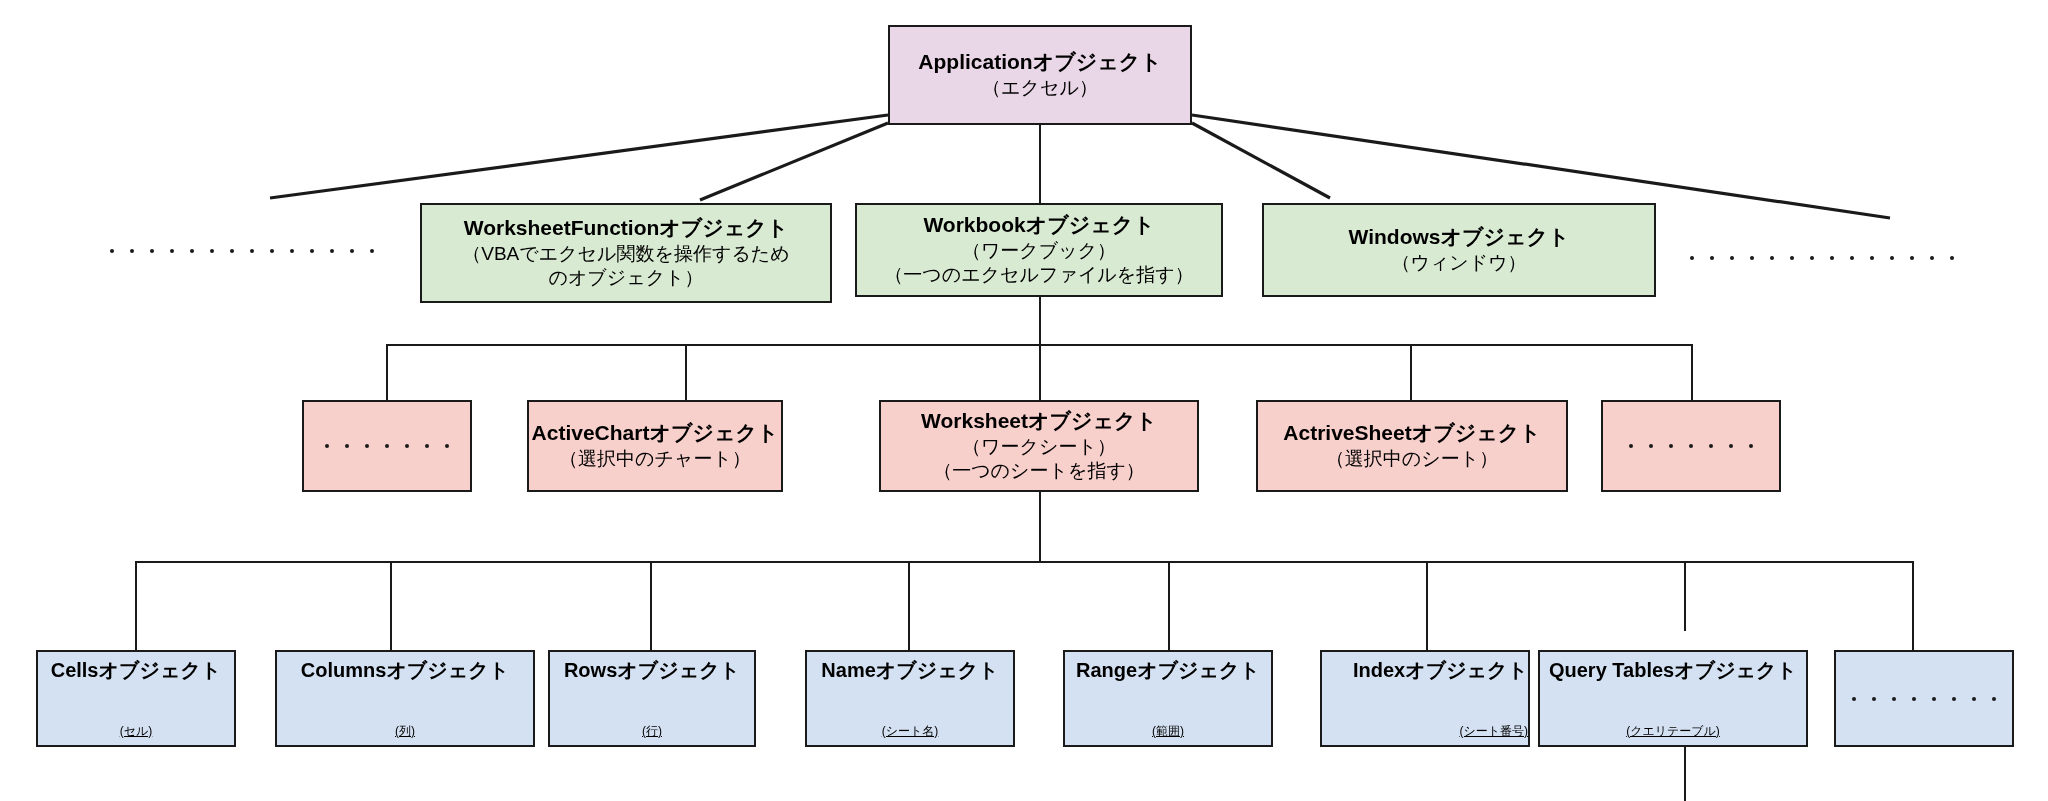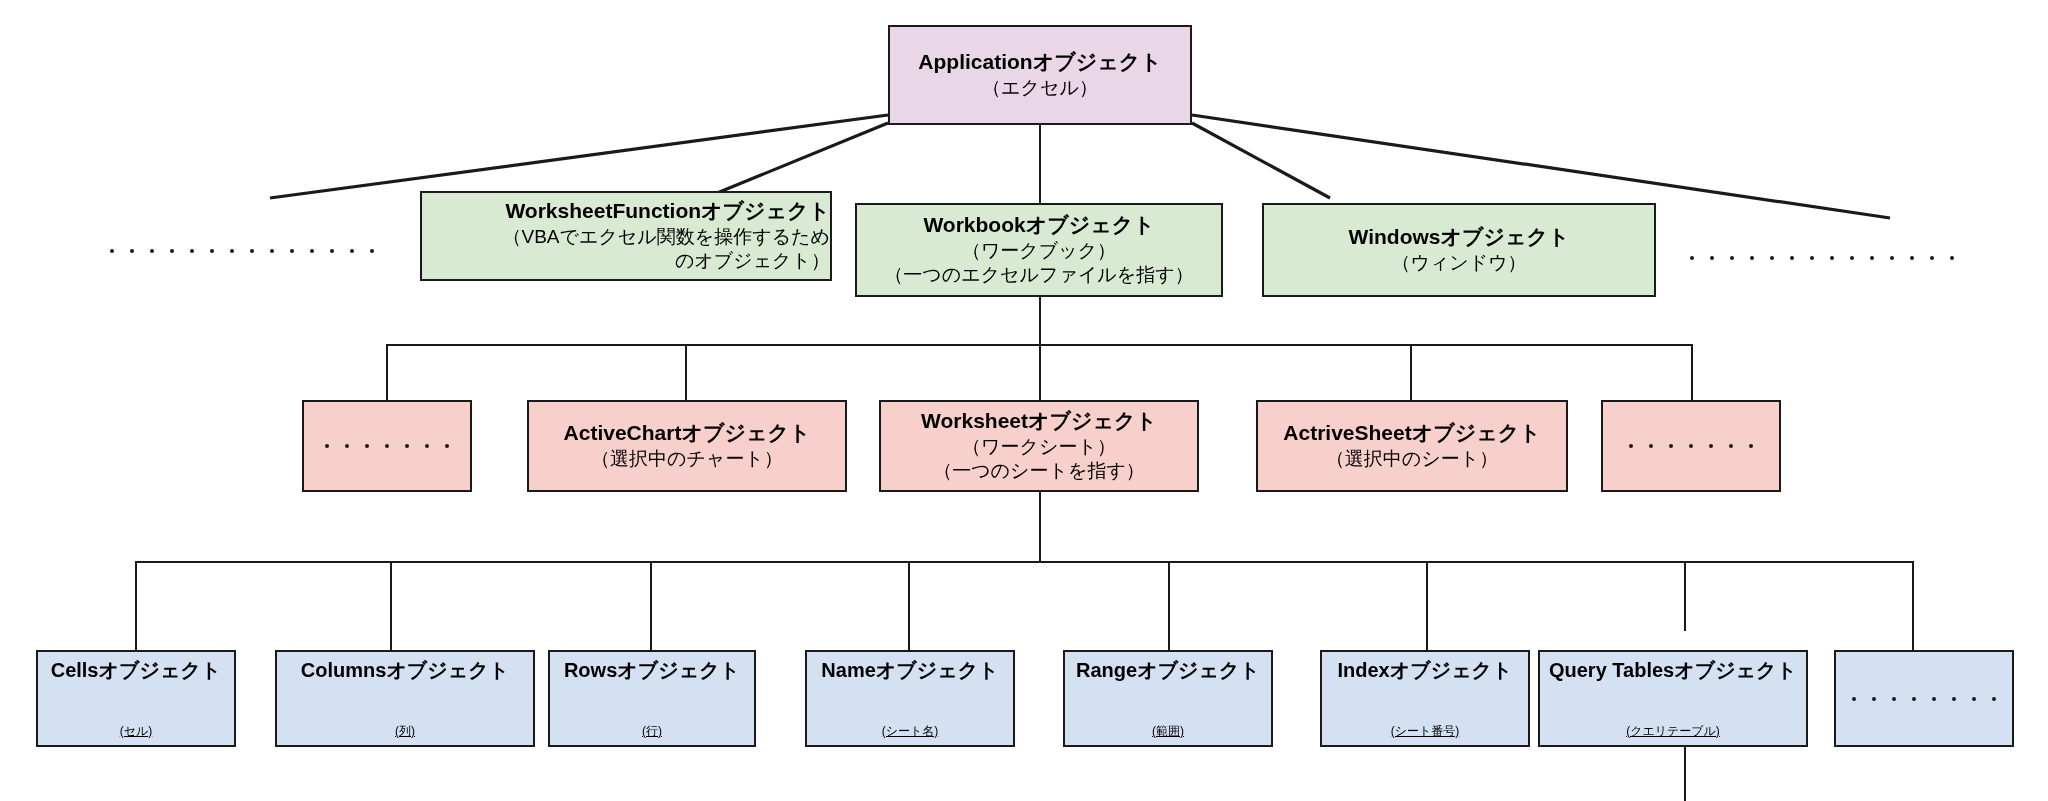--- a/index.html
+++ b/index.html
@@ -123,21 +123,21 @@
 
   <div class="vline" style="left:1039px; top:125px; height:78px;"></div>
 
   <div class="node lvl-app" style="left:888px; top:25px; width:304px; height:100px;">
     <div class="ttl">
       <span>Application</span><span class="jp">オブジェクト</span>
     </div>
     <div class="sub">（エクセル）</div>
   </div>
 
-  <div class="node lvl-wb" style="left:420px; top:191px; width:412px; height:90px;align-items:flex-end;">
+  <div class="node lvl-wb" style="left:420px; top:203px; width:412px; height:100px;">
     <div class="ttl">
       <span>WorksheetFunction</span><span class="jp">オブジェクト</span>
     </div>
     <div class="sub">（VBAでエクセル関数を操作するため</div>
     <div class="sub">のオブジェクト）</div>
   </div>
 
   <div class="node lvl-wb" style="left:855px; top:203px; width:368px; height:94px;">
     <div class="ttl">
       <span>Workbook</span><span class="jp">オブジェクト</span>
@@ -200,21 +200,21 @@
       <i></i>
         <i></i>
         <i></i>
         <i></i>
         <i></i>
         <i></i>
         <i></i>
     </div>
   </div>
 
-  <div class="node lvl-ws" style="left:527px; top:400px; width:320px; height:92px;">
+  <div class="node lvl-ws" style="left:527px; top:400px; width:256px; height:92px;">
     <div class="ttl">
       <span>ActiveChart</span><span class="jp">オブジェクト</span>
     </div>
     <div class="sub">（選択中のチャート）</div>
   </div>
 
   <div class="node lvl-ws" style="left:879px; top:400px; width:320px; height:92px;">
     <div class="ttl">
       <span>Worksheet</span><span class="jp">オブジェクト</span>
     </div>
@@ -281,21 +281,21 @@
     <div class="sub">(シート名)</div>
   </div>
 
   <div class="node lvl-leaf small" style="left:1063px; top:650px; width:210px; height:97px;">
     <div class="ttl">
       <span>Range</span><span class="jp">オブジェクト</span>
     </div>
     <div class="sub">(範囲)</div>
   </div>
 
-  <div class="node lvl-leaf small" style="left:1320px; top:650px; width:210px; height:97px;">
+  <div class="node lvl-leaf small" style="left:1320px; top:650px; width:210px; height:97px;align-items:flex-end;">
     <div class="ttl">
       <span>Index</span><span class="jp">オブジェクト</span>
     </div>
     <div class="sub">(シート番号)</div>
   </div>
 
   <div class="node lvl-leaf small" style="left:1538px; top:650px; width:270px; height:97px;">
     <div class="ttl">
       <span>Query Tables</span><span class="jp">オブジェクト</span>
     </div>

